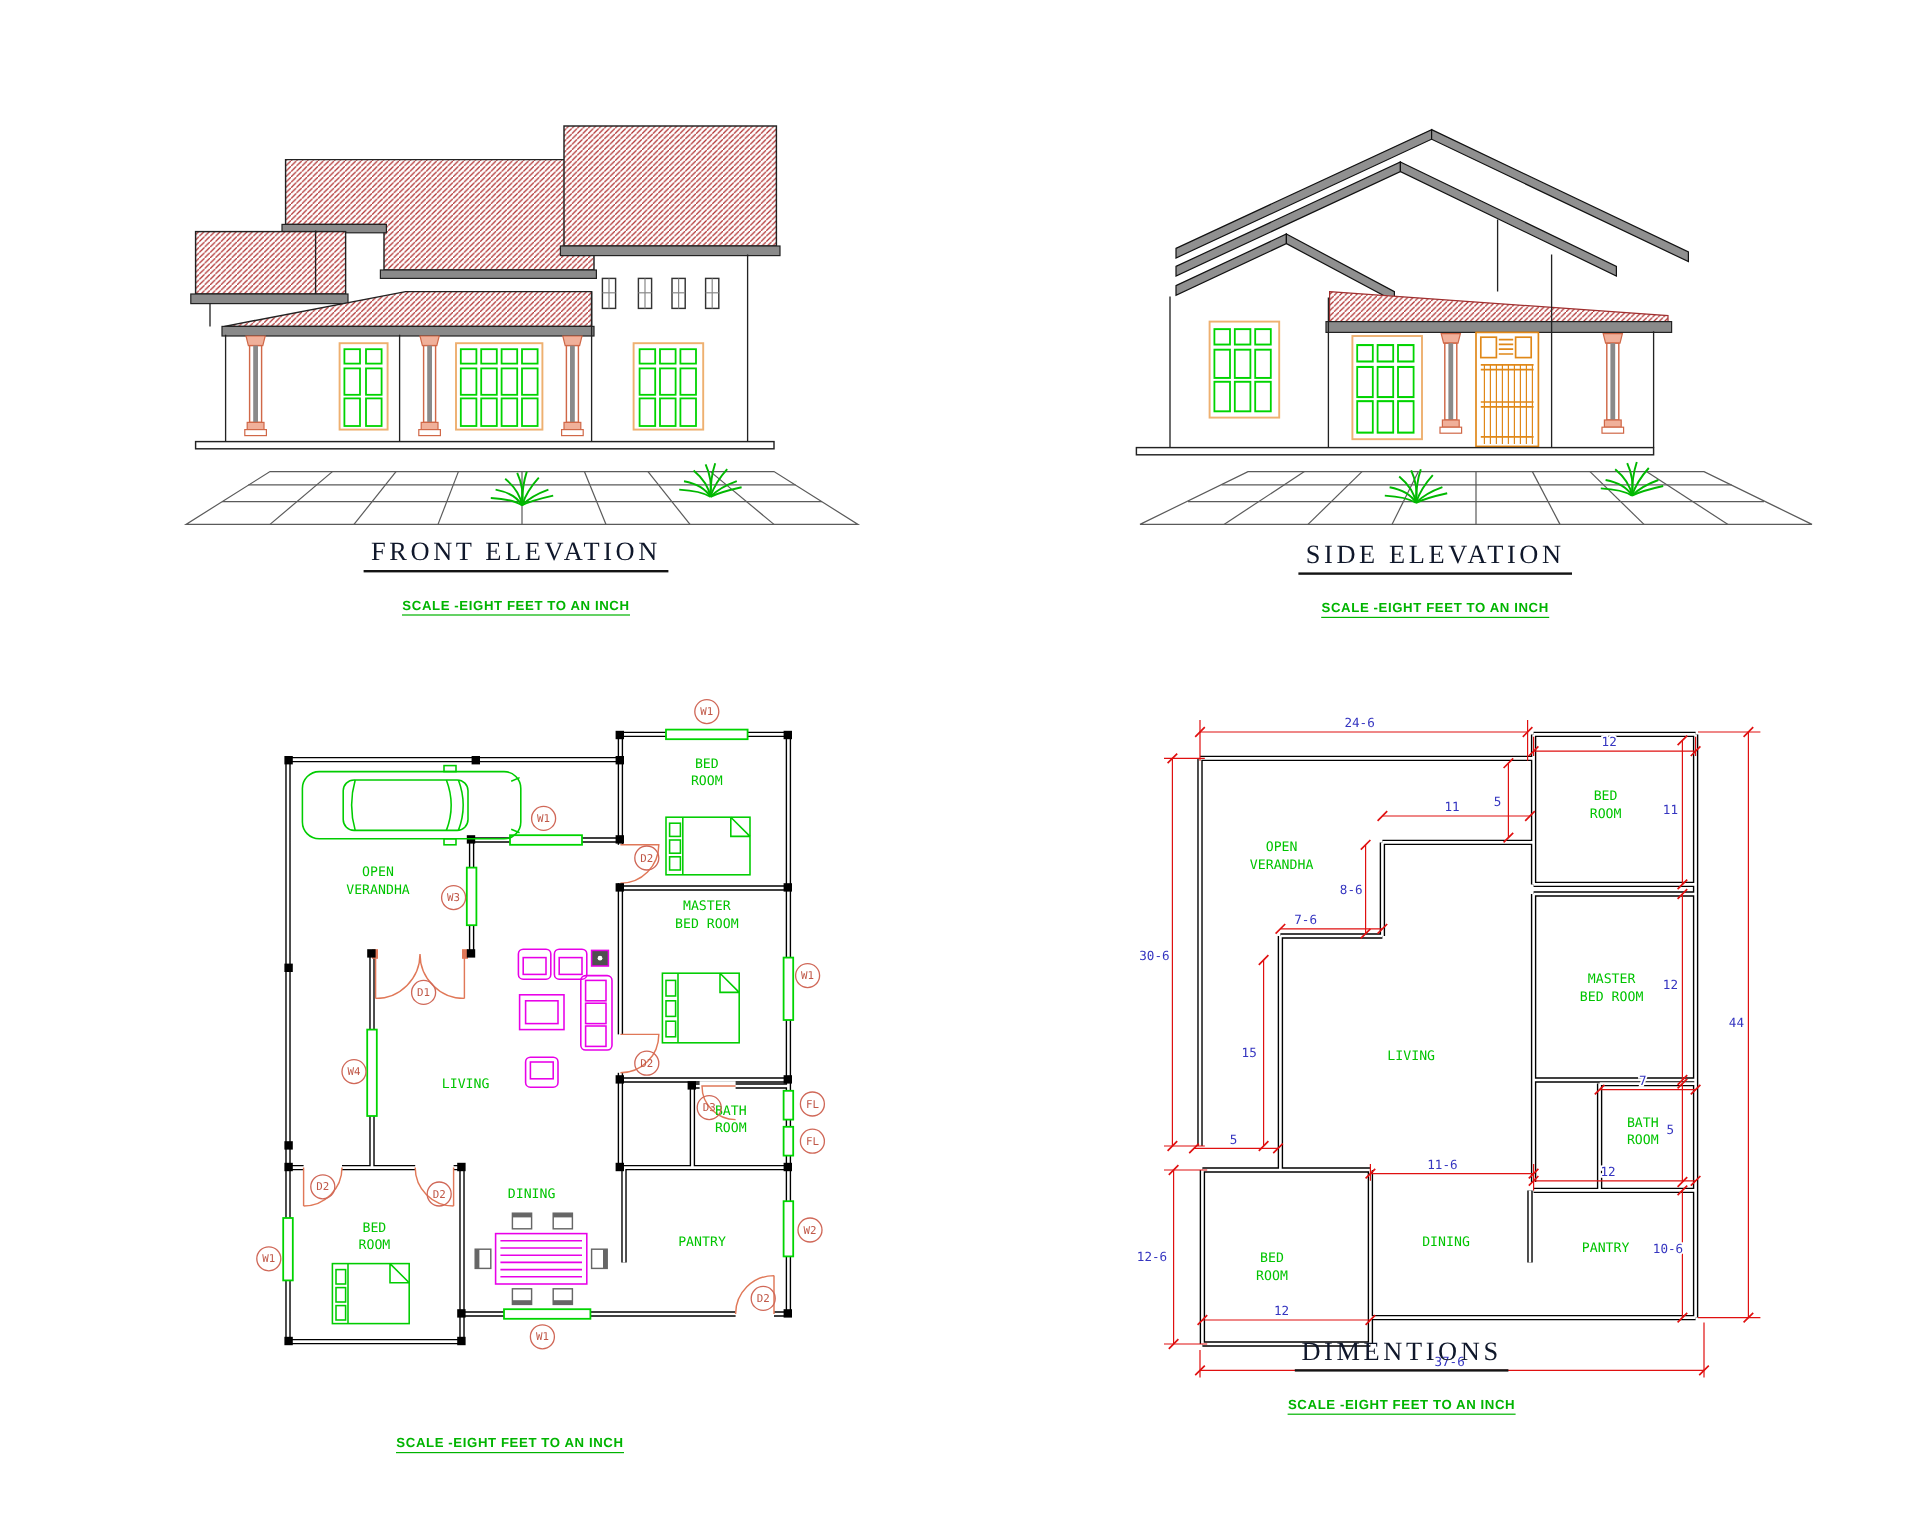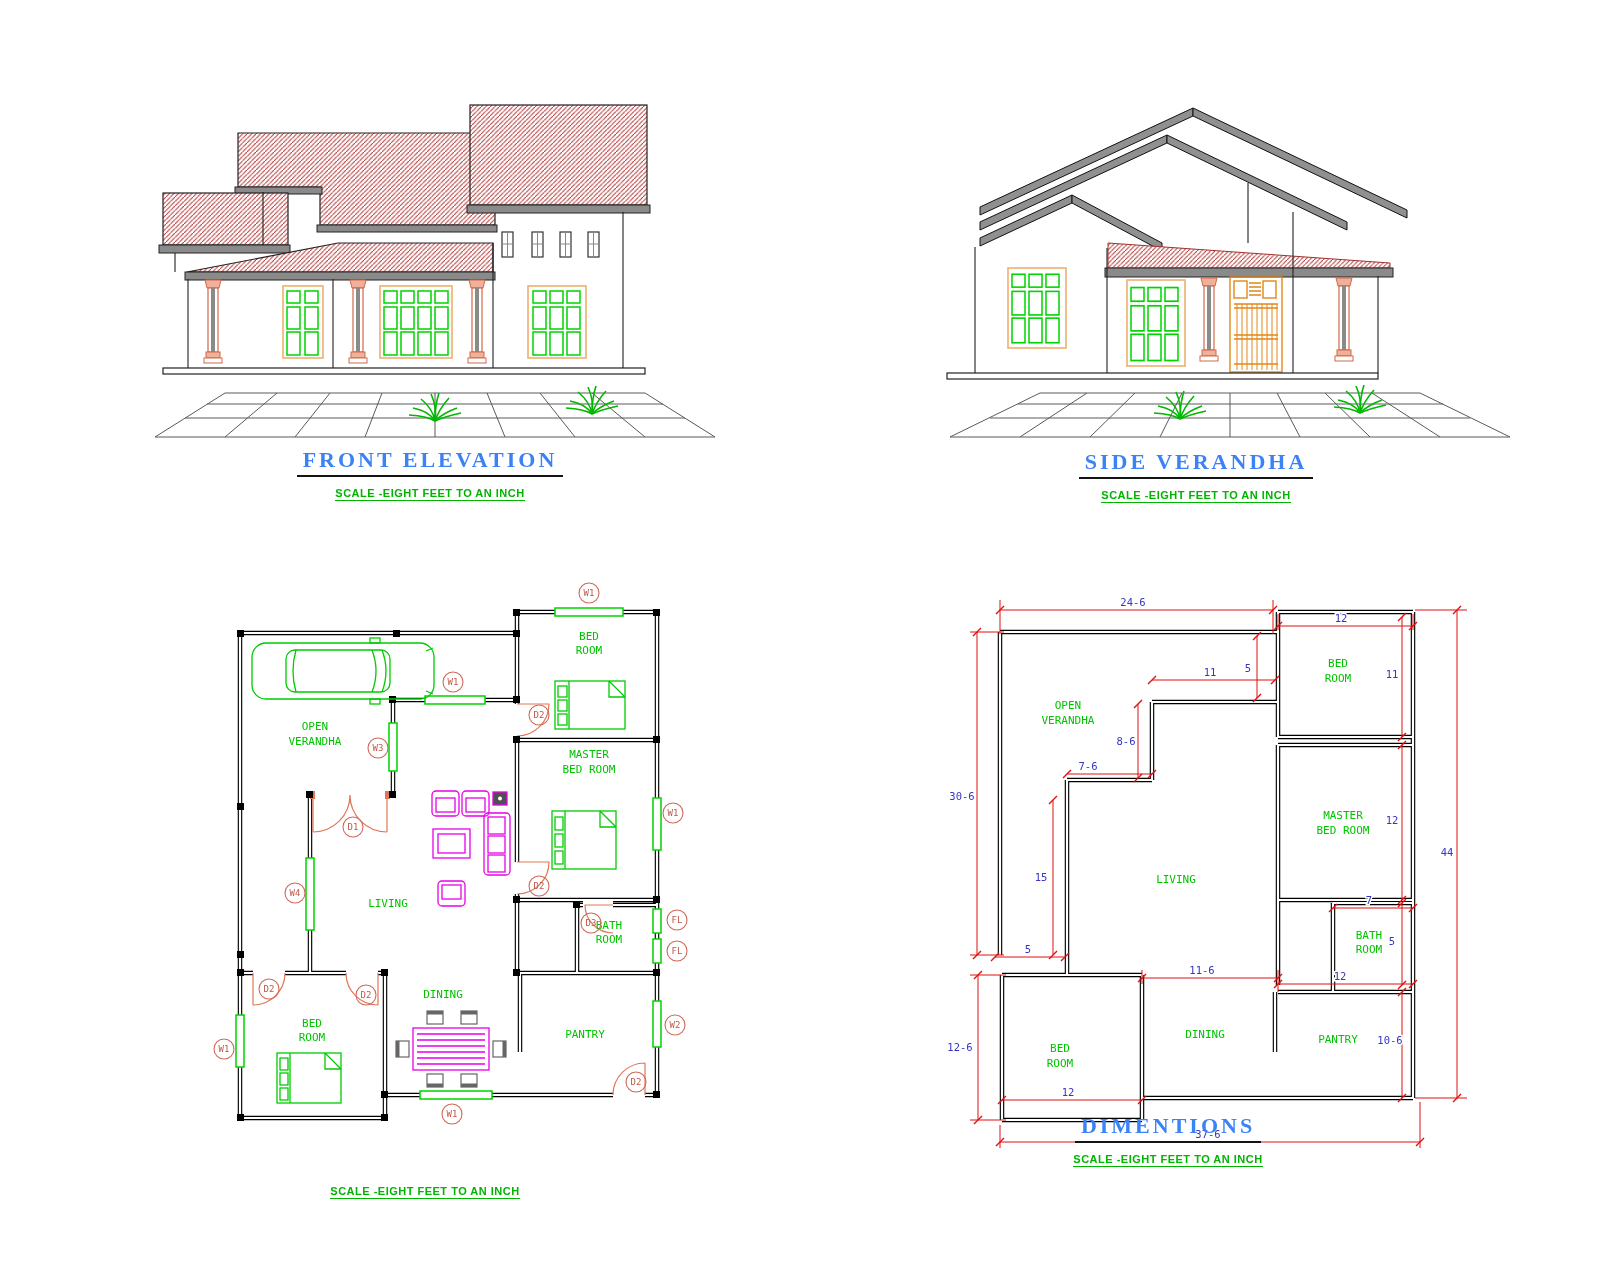--- a/index.html
+++ b/index.html
@@ -1,23 +1,23 @@
 <!DOCTYPE html>
 <html><head>
 <meta charset="utf-8">
 <style>
   html,body{margin:0;padding:0;background:#fff;}
   .page{position:relative;width:1600px;height:1280px;background:#ffffff;overflow:hidden;
         font-family:"DejaVu Sans Mono",monospace;}
   .panel-svg{position:absolute;}
   .title-block{position:absolute;text-align:center;}
-  .d-title{display:inline-block;font-family:"Liberation Serif",serif;font-weight:bold;
-           font-size:22px;letter-spacing:3px;color:#3b82f6;border-bottom:2px solid #141414;
+  .d-title{display:inline-block;font-family:"Liberation Serif",serif;font-weight:normal;
+           font-size:22px;letter-spacing:3px;color:#0f172a;border-bottom:2px solid #141414;
            padding:0 6px 2px 6px;white-space:nowrap;}
-  .d-scale{margin-top:5px;text-decoration:underline;}
+  .d-scale{margin-top:16px;text-decoration:underline;}
   .d-scale span{display:inline-block;font-family:"Liberation Sans",sans-serif;font-weight:bold;
            font-size:11px;color:#00b400;border-bottom:1px solid #00b400;padding-bottom:1px;
            letter-spacing:0.5px;white-space:nowrap;}
   
   .wallO{stroke:#000;stroke-width:4.5;fill:none;}
   .wallI{stroke:#fff;stroke-width:2.2;fill:none;}
   .thin{stroke:#222;stroke-width:1.1;fill:none;}
   .grid{stroke:#5a5a5a;stroke-width:1;fill:none;}
   .win{fill:#fff;stroke:#00d400;stroke-width:1.5;}
   .gap{fill:#fff;stroke:none;}
@@ -462,21 +462,21 @@
   <text class="rm" x="120" y="472">BED</text>
   <text class="rm" x="120" y="487">ROOM</text>
 </svg>
 
 <div class="title-block" style="left:230px;top:447px;width:400px">
   <div><span class="d-title">FRONT ELEVATION</span></div>
   <div class="d-scale"><span>SCALE -EIGHT FEET TO AN INCH</span></div>
 </div>
 
 <div class="title-block" style="left:996px;top:449px;width:400px">
-  <div><span class="d-title">SIDE VERANDHA</span></div>
+  <div><span class="d-title">SIDE ELEVATION</span></div>
   <div class="d-scale"><span>SCALE -EIGHT FEET TO AN INCH</span></div>
 </div>
 
 <div class="title-block" style="left:225px;top:1175px;width:400px">
   <div class="d-scale"><span>SCALE -EIGHT FEET TO AN INCH</span></div>
 </div>
 
 <div class="title-block" style="left:968px;top:1113px;width:400px">
   <div><span class="d-title">DIMENTIONS</span></div>
   <div class="d-scale"><span>SCALE -EIGHT FEET TO AN INCH</span></div>

